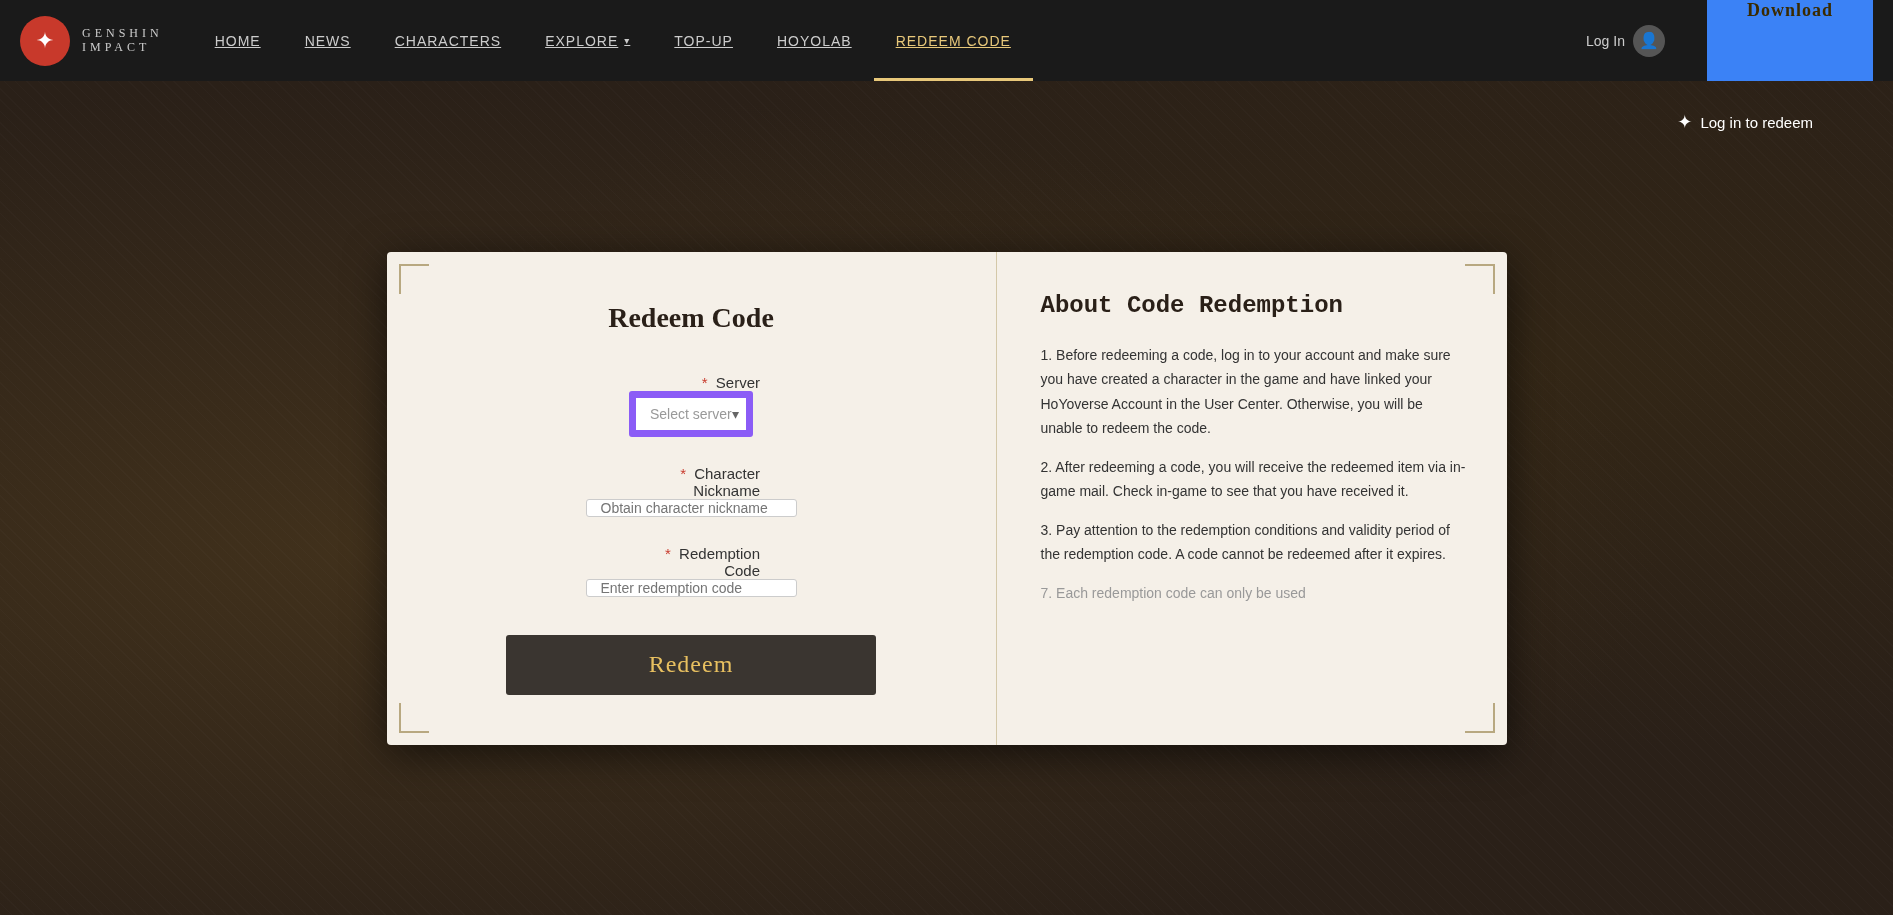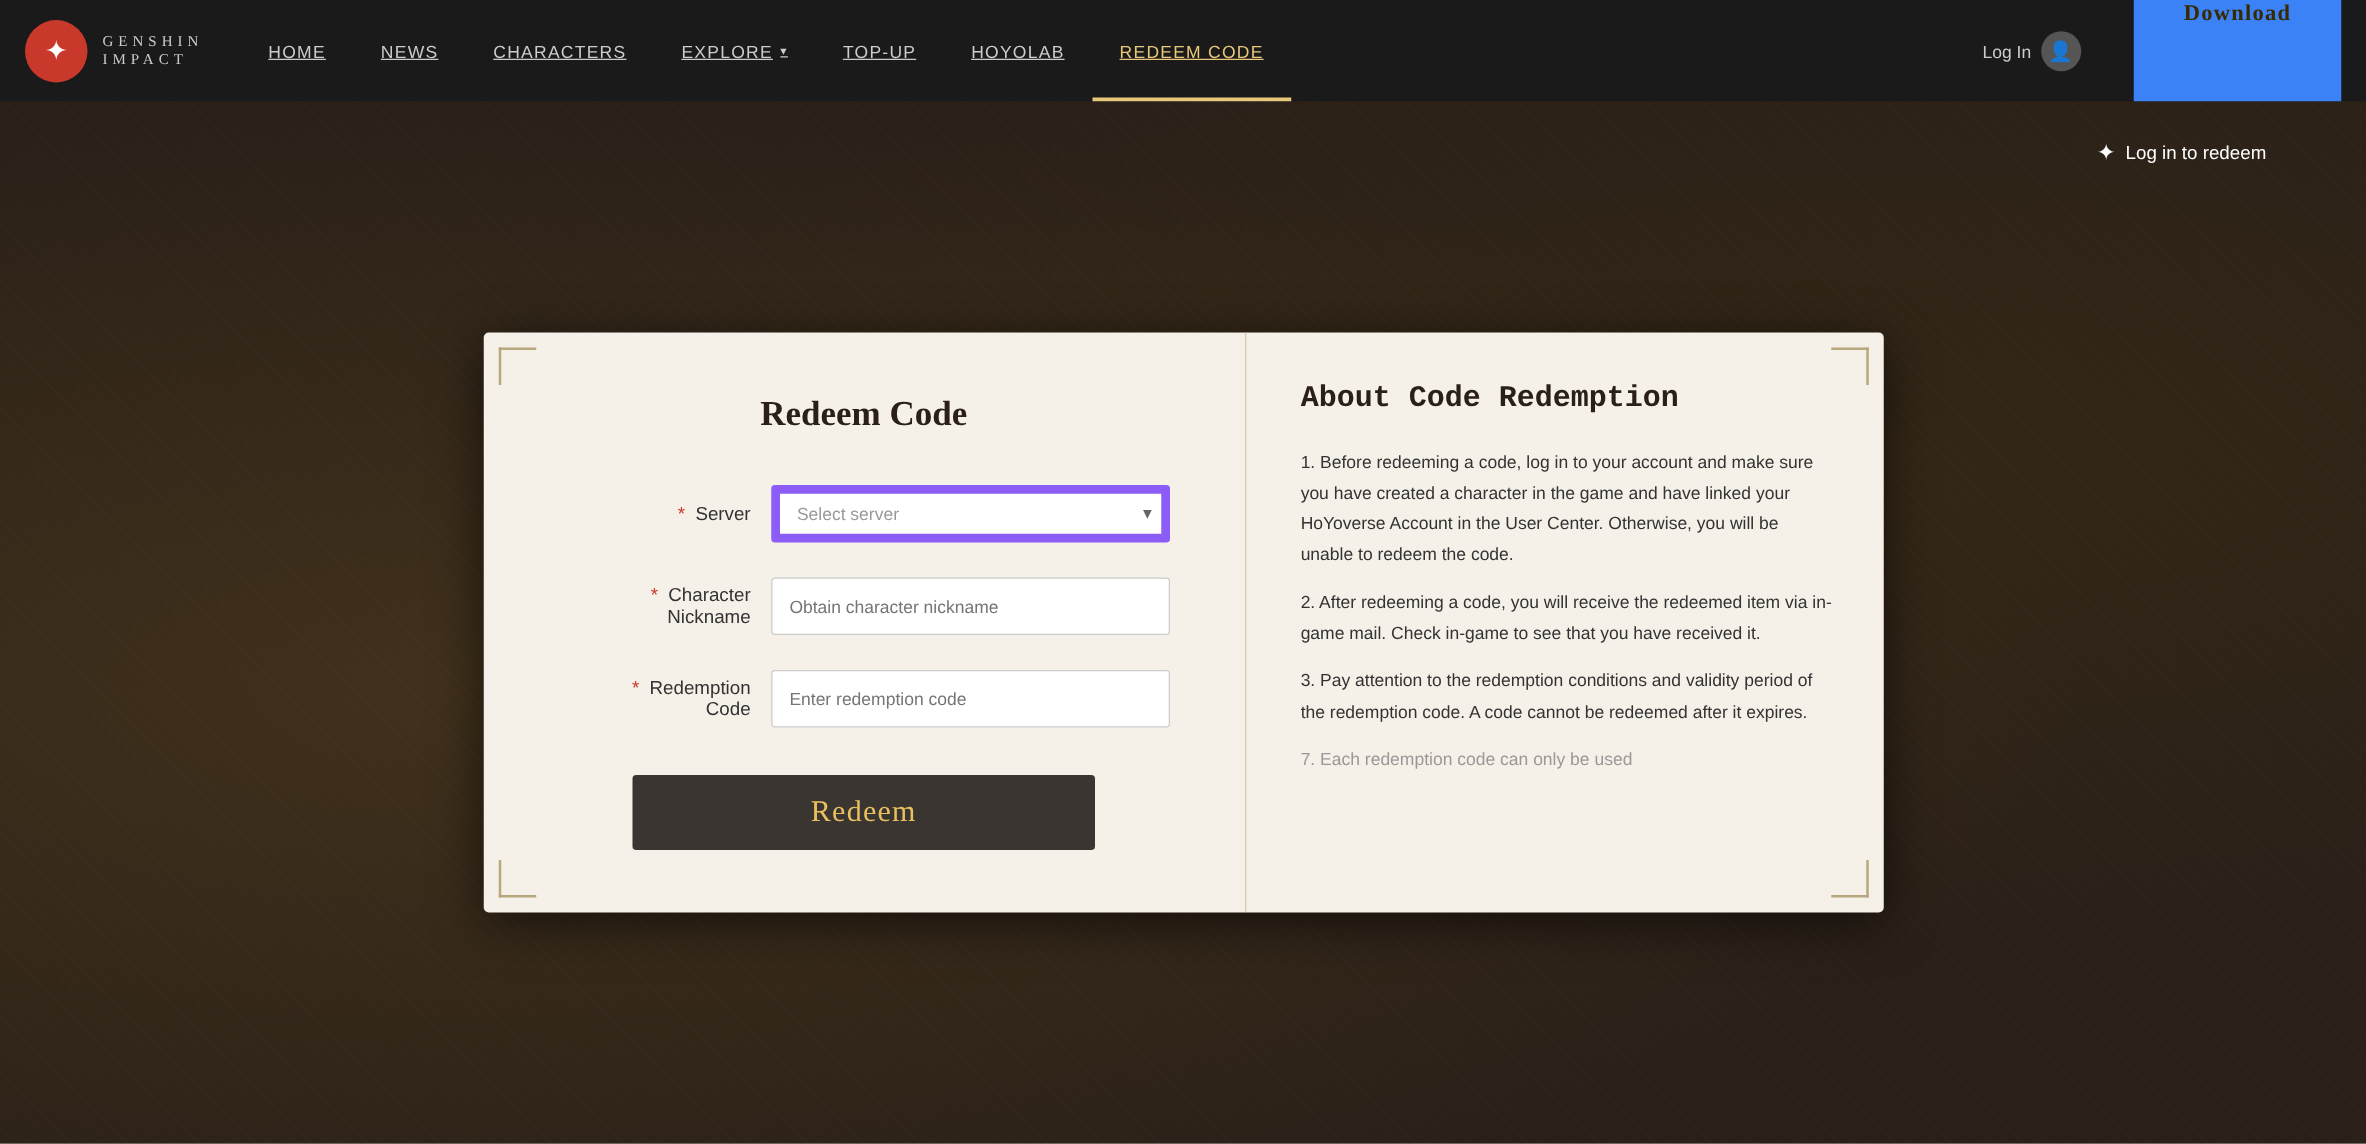--- a/index.html
+++ b/index.html
@@ -250,20 +250,21 @@
       color: #2a2018;
       margin-bottom: 40px;
       font-family: 'Georgia', serif;
     }
 
     .form-group {
       width: 100%;
       display: flex;
       align-items: center;
       margin-bottom: 28px;
+      flex-direction: column;
     }
 
     .form-label {
       width: 170px;
       text-align: right;
       font-size: 15px;
       color: #333;
       font-family: Arial, sans-serif;
       padding-right: 16px;
       position: relative;

